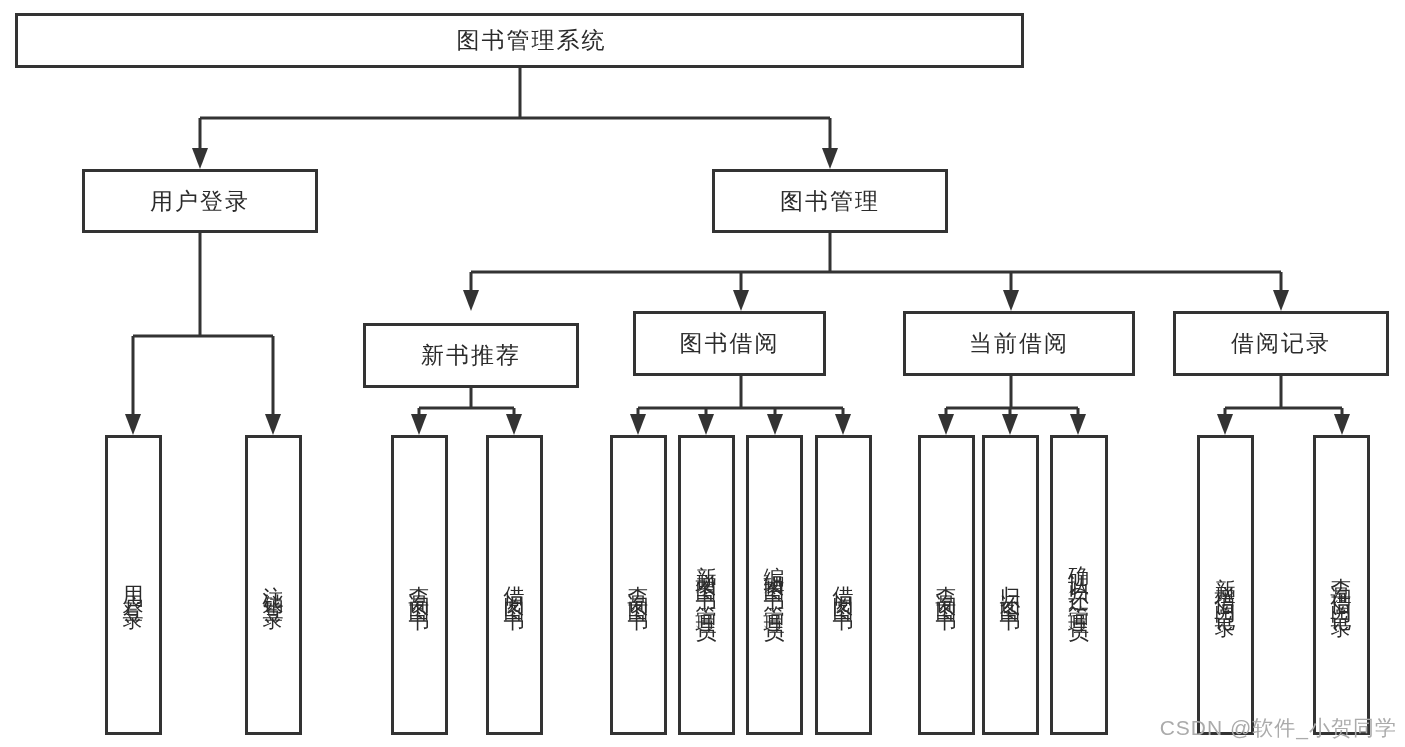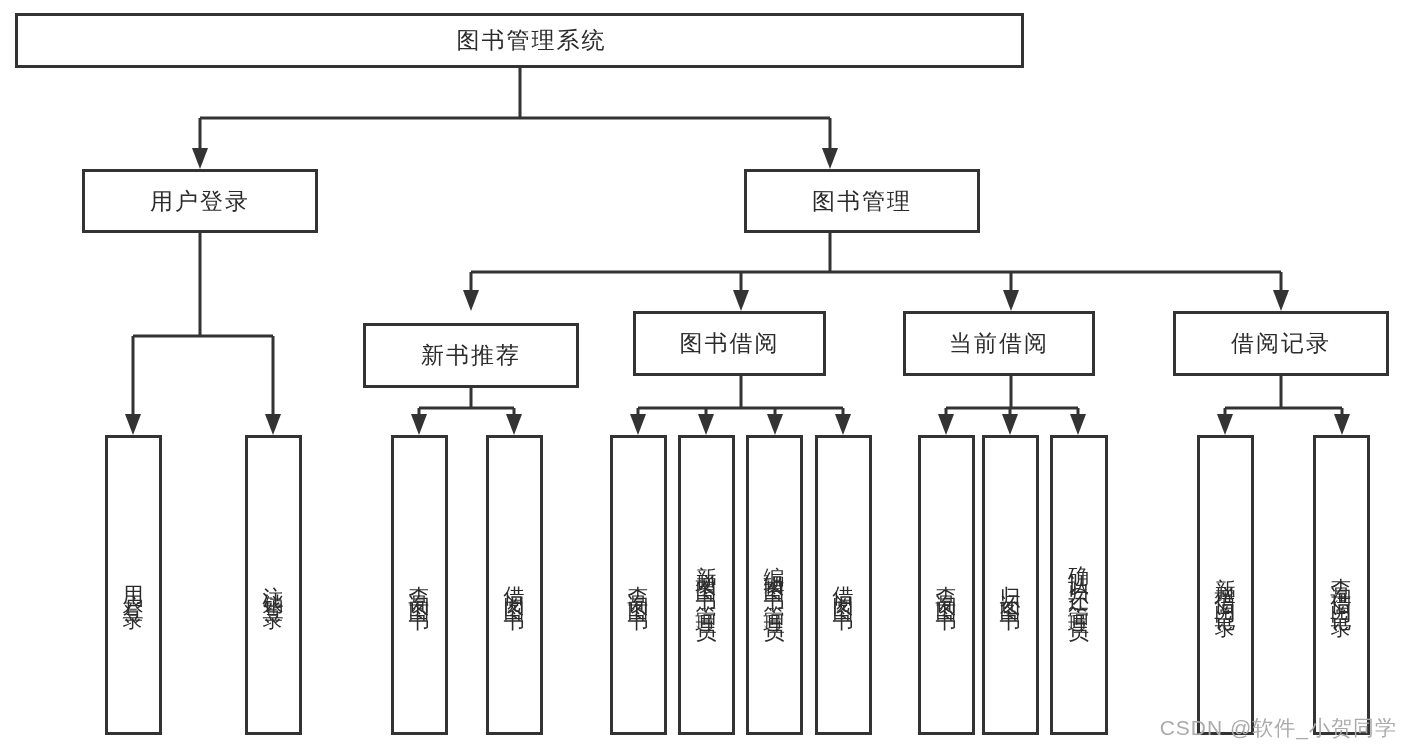--- a/index.html
+++ b/index.html
@@ -87,31 +87,31 @@
     </g>
   </svg>
 
   <div class="box" style="left:15px; top:13px; width:1009px; height:55px;padding-left:24px;">
     <span class="h-label">图书管理系统</span>
   </div>
 
   <div class="box" style="left:82px; top:169px; width:236px; height:64px;">
     <span class="h-label">用户登录</span>
   </div>
-  <div class="box" style="left:712px; top:169px; width:236px; height:64px;margin-left:32px;">
+  <div class="box" style="left:712px; top:169px; width:236px; height:64px;">
     <span class="h-label">图书管理</span>
   </div>
 
   <div class="box" style="left:363px; top:311px; width:216px; height:65px;margin-top:12px;">
     <span class="h-label">新书推荐</span>
   </div>
   <div class="box" style="left:633px; top:311px; width:193px; height:65px;">
     <span class="h-label">图书借阅</span>
   </div>
-  <div class="box" style="left:903px; top:311px; width:192px; height:65px;">
+  <div class="box" style="left:903px; top:311px; width:232px; height:65px;">
     <span class="h-label">当前借阅</span>
   </div>
   <div class="box" style="left:1173px; top:311px; width:216px; height:65px;">
     <span class="h-label">借阅记录</span>
   </div>
 
   <div class="box" style="left:105px; top:435px; width:57px; height:300px;">
     <span class="leaf-label">用户登录</span>
   </div>
   <div class="box" style="left:245px; top:435px; width:57px; height:300px;">

